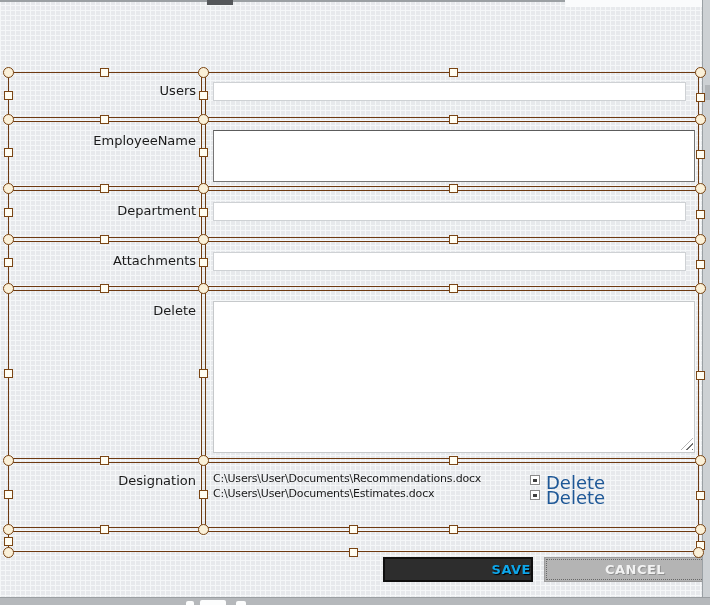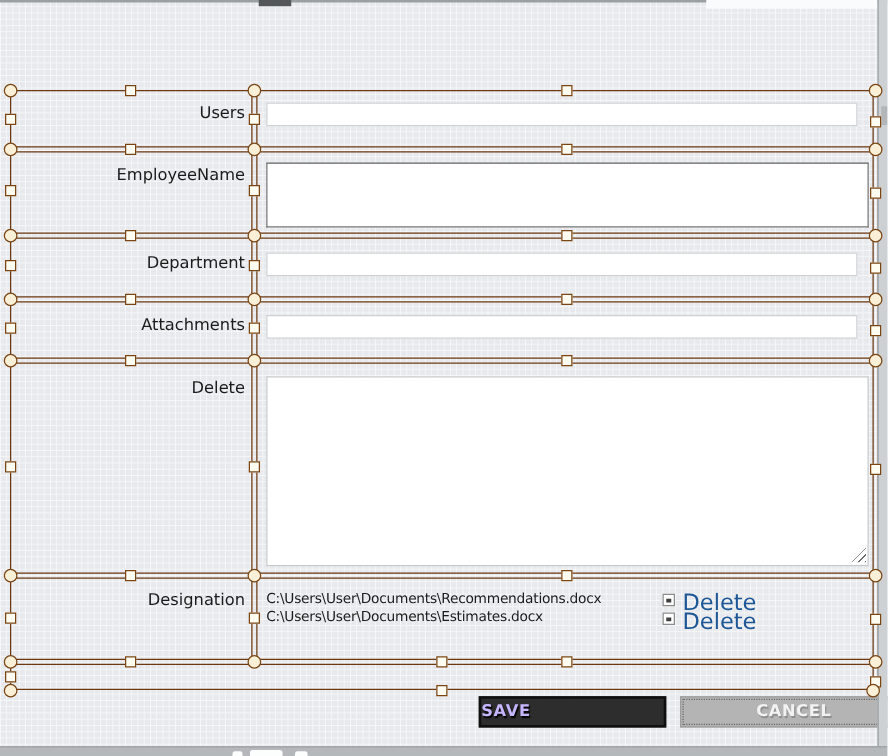--- a/index.html
+++ b/index.html
@@ -34,22 +34,22 @@
   #address-textarea{left:213px;top:301px;width:482px;height:152px;background:#fff;border:1px solid #c6c9cb;box-sizing:border-box;z-index:10;resize:none;font:13px "DejaVu Sans",sans-serif;}
   #address-grip{left:681px;top:438px;width:12px;height:12px;z-index:11;
     background:repeating-linear-gradient(315deg,#6f6f6f 0 1px,transparent 1px 4px);
     clip-path:polygon(100% 0,100% 100%,0 100%);}
   
   .att-path{left:213px;width:316px;font-size:11px;color:#1a1a1a;white-space:nowrap;z-index:20;letter-spacing:-0.2px;}
   .att-icon{left:530px;width:10px;height:10px;background:#fff;border:1px solid #8b8b8b;box-sizing:border-box;z-index:20;}
   .att-icon::after{content:"";position:absolute;left:2px;top:2.5px;width:4px;height:3px;background:#3f3f3f;}
   .att-link{left:546px;font-size:18px;color:#1d5796;z-index:20;cursor:pointer;}
   
-  #save-button{left:383px;top:557px;width:150px;height:25px;background:#2d2d2d;border:2px solid #0f0f0f;box-sizing:border-box;color:#c4b5fd;
-    font:bold 13px "DejaVu Sans",sans-serif;letter-spacing:0.5px;text-align:left;line-height:21px;z-index:25;text-shadow:1px 1px 1px #000;cursor:pointer;}
+  #save-button{left:383px;top:557px;width:150px;height:25px;background:#2d2d2d;border:2px solid #0f0f0f;box-sizing:border-box;color:#0ea5e9;
+    font:bold 13px "DejaVu Sans",sans-serif;letter-spacing:0.5px;text-align:right;line-height:21px;z-index:25;text-shadow:1px 1px 1px #000;cursor:pointer;}
   #cancel-button{left:544px;top:557px;width:182px;height:25px;background:#b4b4b4;border:1px solid #9c9c9c;outline:1px dotted #696969;outline-offset:-3px;
     box-sizing:border-box;color:#f2f2f2;font:bold 13px "DejaVu Sans",sans-serif;letter-spacing:0.5px;text-align:center;line-height:23px;z-index:25;text-shadow:1px 1px 0 #8f8f8f;cursor:pointer;}
   
   .hl{position:absolute;z-index:15;}
   .hl.single{height:1px;background:var(--sel);}
   .hl.dbl{height:5px;box-sizing:border-box;border-top:1px solid var(--sel);border-bottom:1px solid var(--sel);}
   .vl{position:absolute;z-index:15;}
   .vl.single{width:1px;background:var(--sel);}
   .vl.dbl{width:5px;box-sizing:border-box;border-left:1px solid var(--sel);border-right:1px solid var(--sel);}
   .sqh{position:absolute;width:9px;height:9px;box-sizing:border-box;background:var(--hf);border:1px solid var(--hb);z-index:40;}

